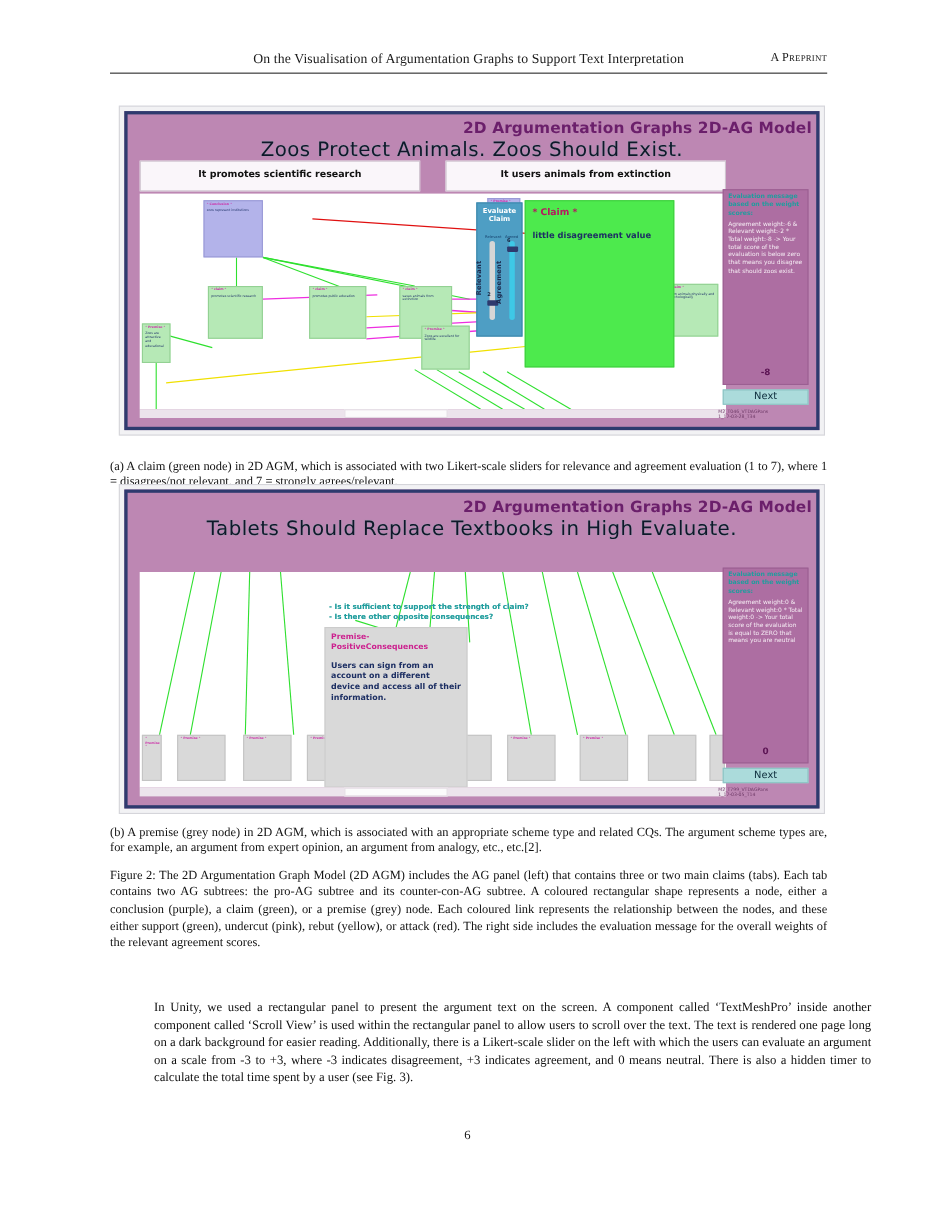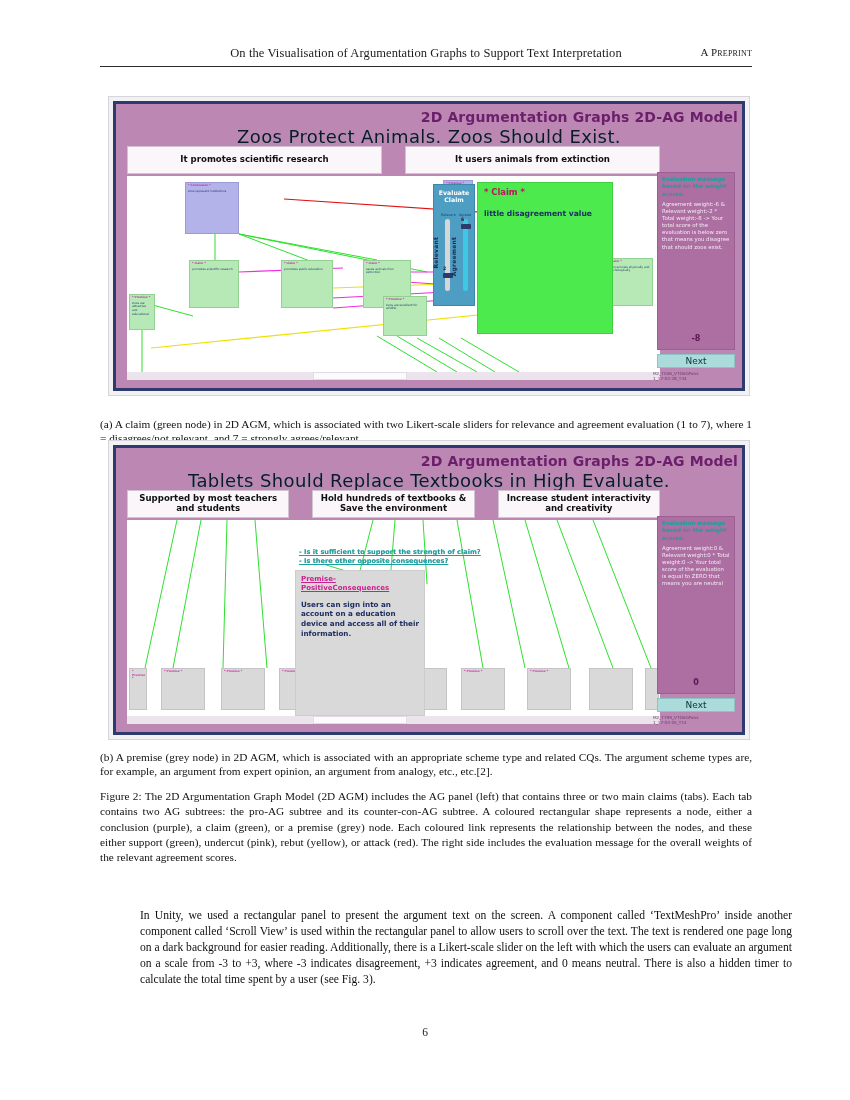--- a/index.html
+++ b/index.html
@@ -237,36 +237,34 @@
   
   .cq-text {
     position: absolute;
     font-family: "DejaVu Sans", sans-serif;
     font-weight: bold;
     font-size: 6.6px;
     color: #1f9e9e;
     line-height: 1.35;
     white-space: pre-line;
     text-shadow: 0 0 .5px rgba(130,190,190,.8);
-    text-decoration: underline;
   }
   .premise-card {
     position: absolute;
     background: #d9d9d9;
     border: 1px solid #cccccc;
     font-family: "DejaVu Sans", sans-serif;
     padding: 4px 5px;
     box-sizing: border-box;
   }
   .premise-card .pc-title {
     color: #cc1f8e;
     font-weight: bold;
     font-size: 7px;
     line-height: 1.25;
-    text-decoration: underline;
   }
   .premise-card .pc-body {
     margin-top: 7px;
     color: #1d2f63;
     font-weight: bold;
     font-size: 7.2px;
     line-height: 1.35;
   }
 
   
@@ -468,25 +466,20 @@
 </div>
 
 <div class="caption" id="cap-a">(a) A claim (green node) in 2D AGM, which is associated with two Likert-scale sliders for relevance and agreement evaluation (1 to 7), where 1 = disagrees/not relevant, and 7 = strongly agrees/relevant.</div>
 
 <div class="fig-wrap" id="fig-b">
   <div class="app-frame">
 
     <div class="ag-title">2D Argumentation Graphs 2D-AG Model</div>
     <div class="ag-subtitle">Tablets Should Replace Textbooks in High Evaluate.</div>
 
-    <div class="tab-row">
-      <div class="tab">Supported by most teachers and students</div>
-      <div class="tab">Hold hundreds of textbooks &amp; Save the environment</div>
-      <div class="tab">Increase student interactivity and creativity</div>
-    </div>
 
     <div class="canvas">
       <svg width="533" height="196">
         <line x1="50" y1="0" x2="18" y2="148" stroke="#2ee02e" stroke-width="1"></line>
         <line x1="74" y1="0" x2="46" y2="148" stroke="#2ee02e" stroke-width="1"></line>
         <line x1="100" y1="0" x2="96" y2="148" stroke="#2ee02e" stroke-width="1"></line>
         <line x1="128" y1="0" x2="140" y2="148" stroke="#2ee02e" stroke-width="1"></line>
         <line x1="246" y1="0" x2="208" y2="148" stroke="#2ee02e" stroke-width="1"></line>
         <line x1="268" y1="0" x2="256" y2="148" stroke="#2ee02e" stroke-width="1"></line>
         <line x1="296" y1="0" x2="300" y2="64" stroke="#2ee02e" stroke-width="1"></line>
@@ -520,21 +513,21 @@
         <span class="nlabel">* Premise *</span>
       </div>
       <div class="node premise" style="left:462px; top:148px; width:44px; height:42px;"></div>
       <div class="node premise" style="left:518px; top:148px; width:14px; height:42px;"></div>
 
       <div class="cq-text" style="left:172px; top:28px; width:300px;">- Is it sufficient to support the strength of claim?
 - Is there other opposite consequences?</div>
 
       <div class="premise-card" style="left:168px; top:50px; width:130px; height:146px;">
         <div class="pc-title">Premise-PositiveConsequences</div>
-        <div class="pc-body">Users can sign into an account on a education device and access all of their information.</div>
+        <div class="pc-body">Users can sign from an account on a different device and access all of their information.</div>
       </div>
     </div>
 
     <div class="hscroll">
       <div class="thumb"></div>
     </div>
 
     <div class="eval-panel">
       <div class="ep-head">Evaluation message based on the weight scores:</div>
       <div class="ep-body">Agreement weight:0 &amp; Relevant weight:0 * Total weight:0  -&gt; Your total score of the evaluation is equal to ZERO that means you are neutral</div>

